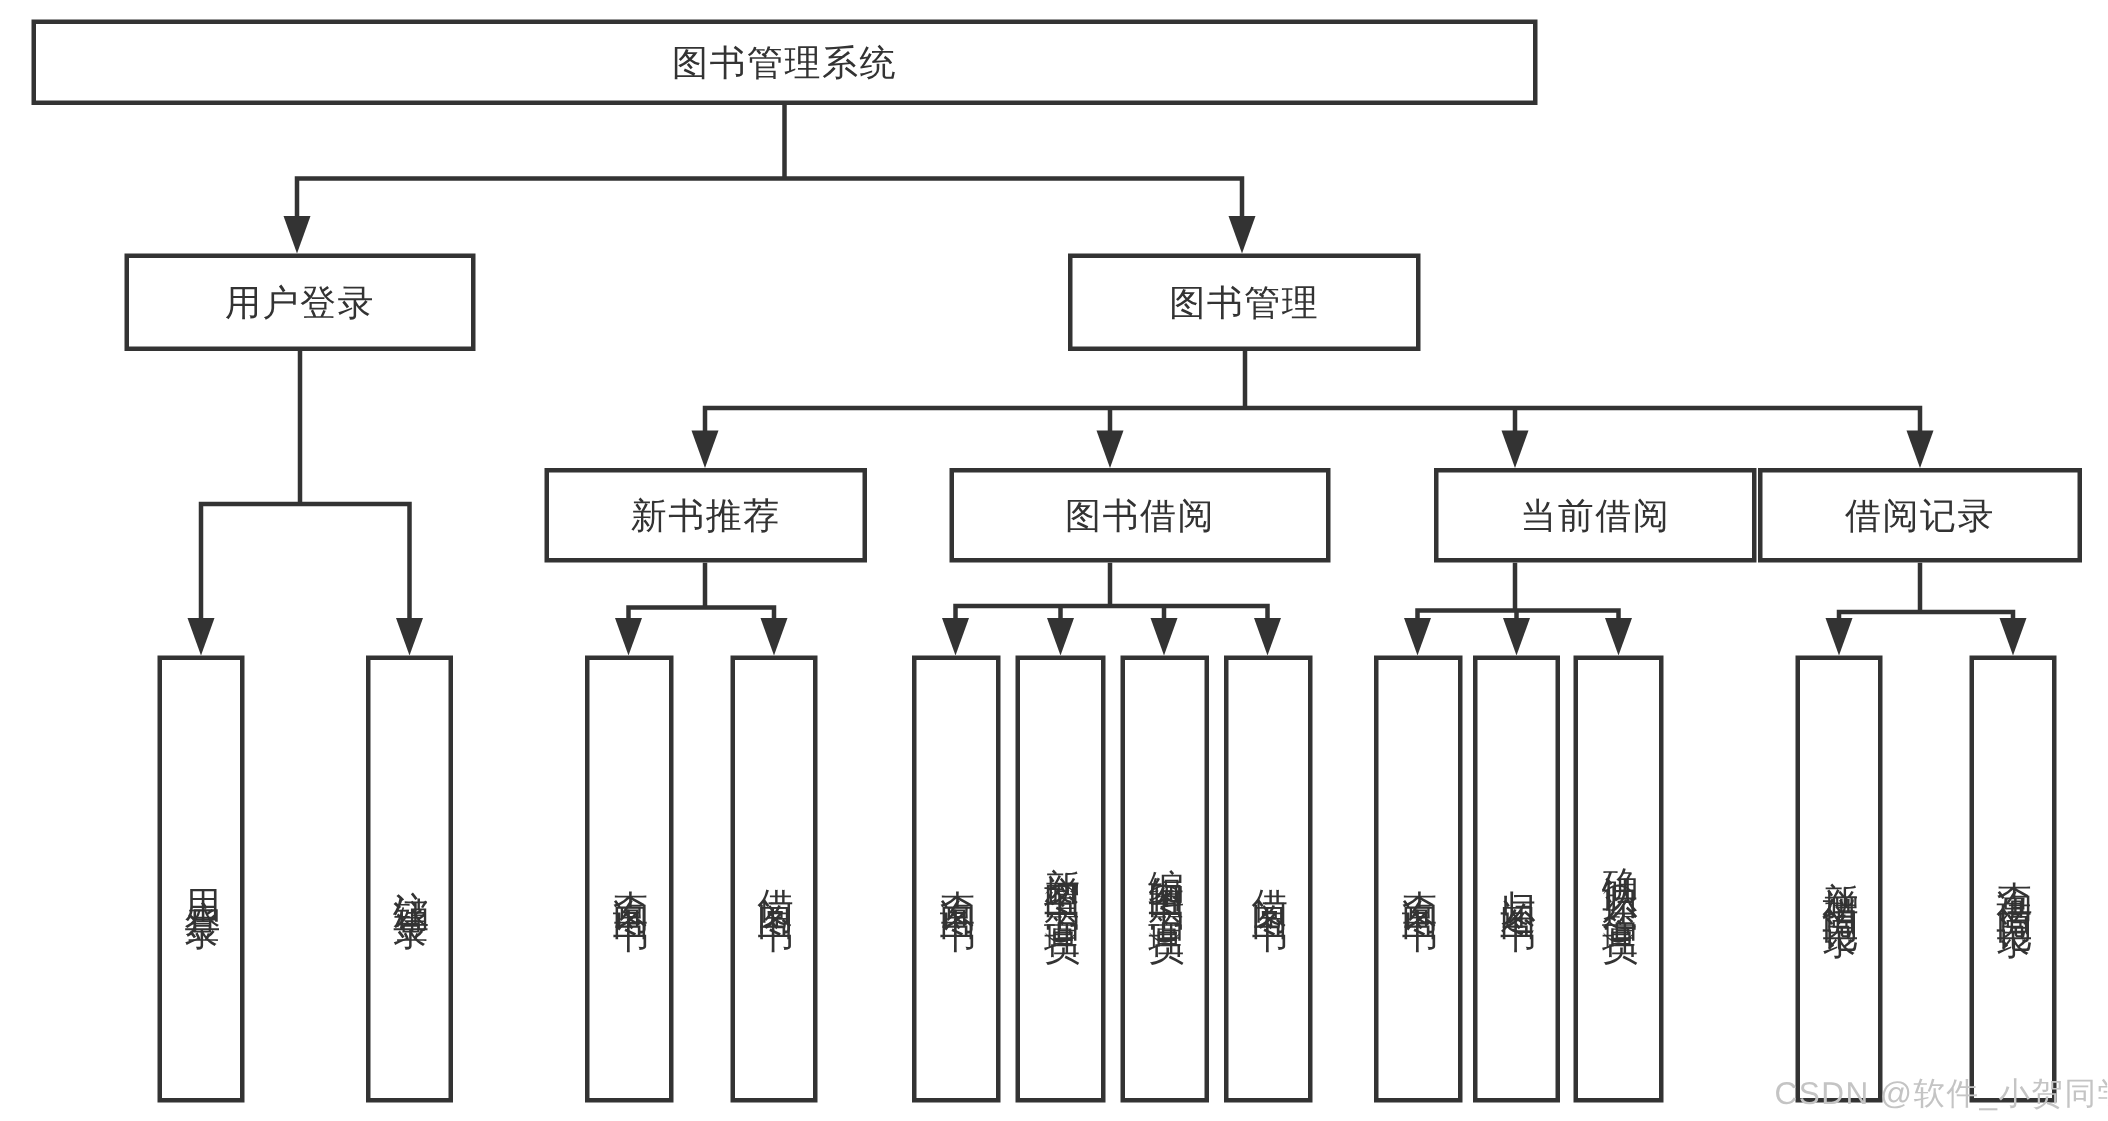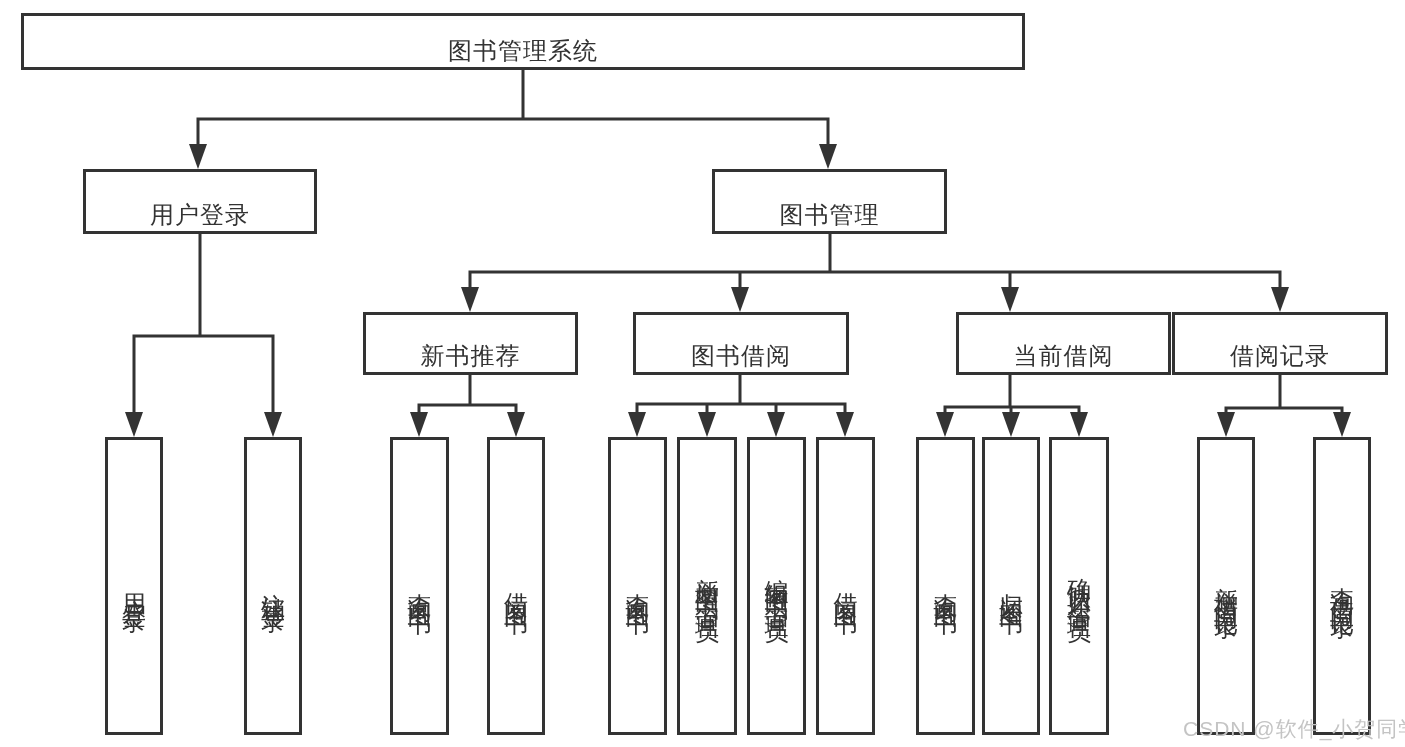--- a/index.html
+++ b/index.html
@@ -21,21 +21,21 @@
     position:absolute;
     left:0;top:0;
     pointer-events:none;
   }
   .hbox{
     position:absolute;
     box-sizing:border-box;
     border:3px solid var(--line);
     background:#ffffff;
     display:flex;
-    align-items:flex-end;
+    align-items:center;
     justify-content:center;
     font-size:24px;
     letter-spacing:1px;
     color:var(--text);
     z-index:2;
   }
   .vbox{
     position:absolute;
     box-sizing:border-box;
     border:3px solid var(--line);
@@ -137,21 +137,21 @@
   <div class="hbox" style="left:83px;top:169px;width:234px;height:65px;">
     <span>用户登录</span>
   </div>
   <div class="hbox" style="left:712px;top:169px;width:235px;height:65px;">
     <span>图书管理</span>
   </div>
 
   <div class="hbox" style="left:363px;top:312px;width:215px;height:63px;">
     <span>新书推荐</span>
   </div>
-  <div class="hbox" style="left:633px;top:312px;width:216px;height:63px;font-family:Liberation Mono, monospace;">
+  <div class="hbox" style="left:633px;top:312px;width:254px;height:63px;font-family:Liberation Mono, monospace;">
     <span>图书借阅</span>
   </div>
   <div class="hbox" style="left:956px;top:312px;width:215px;height:63px;">
     <span>当前借阅</span>
   </div>
   <div class="hbox" style="left:1172px;top:312px;width:216px;height:63px;">
     <span>借阅记录</span>
   </div>
 
   <div class="vbox" style="left:105px;width:58px;">

